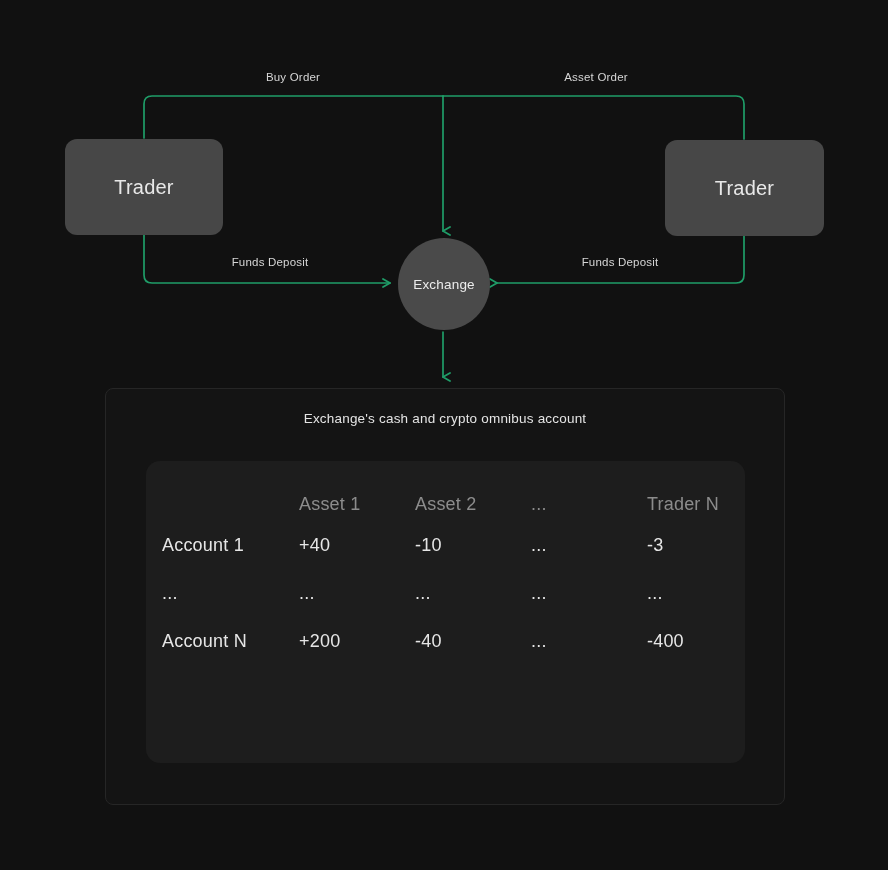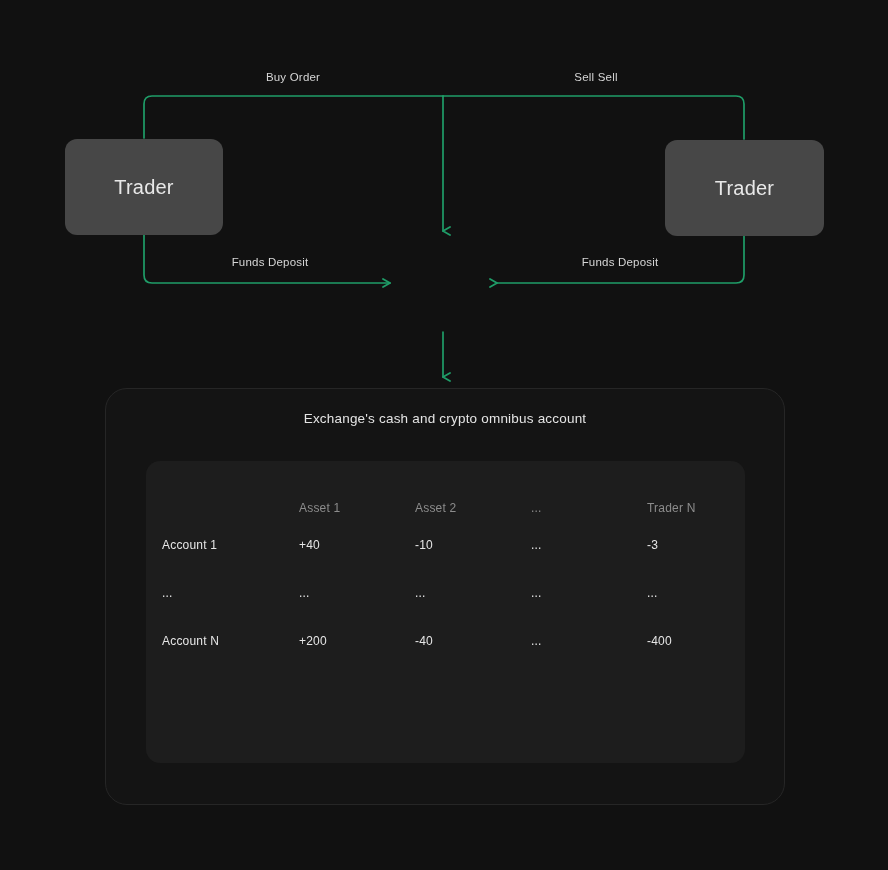--- a/index.html
+++ b/index.html
@@ -75,21 +75,21 @@
 
   
   #omnibus-panel {
     position: absolute;
     left: 105px;
     top: 388px;
     width: 680px;
     height: 417px;
     background: #141414;
     border: 1px solid #262626;
-    border-radius: 22px;
+    border-radius: 8px;
     box-sizing: border-box;
     padding-left: 42px;
   }
   #panel-title {
     position: absolute;
     top: 22px;
     left: 0;
     width: 100%;
     text-align: center;
     color: #e4e4e4;
@@ -110,21 +110,21 @@
 
   table.ledger {
     width: 100%;
     border-collapse: collapse;
     table-layout: fixed;
   }
   table.ledger th,
   table.ledger td {
     text-align: left;
     font-weight: normal;
-    font-size: 12px;
+    font-size: 18px;
     letter-spacing: .2px;
     padding: 0;
     height: 48px;
     vertical-align: middle;
   }
   table.ledger th { color: #8c8c8c; }
   table.ledger td { color: #e6e6e6; }
   table.ledger th.c0, table.ledger td.c0 { width: 137px; padding-left: 16px; }
   table.ledger th.c1, table.ledger td.c1 { width: 116px; }
   table.ledger th.c2, table.ledger td.c2 { width: 116px; }
@@ -168,23 +168,26 @@
   </svg>
 
   <div class="node-box" id="trader-left">
     <span>Trader</span>
   </div>
 
   <div class="node-box" id="trader-right">
     <span>Trader</span>
   </div>
 
+  <div id="exchange-node">
+    <span>Exchange</span>
+  </div>
 
   <div class="edge-label" id="label-buy">Buy Order</div>
-  <div class="edge-label" id="label-sell">Sell Sell</div>
+  <div class="edge-label" id="label-sell">Asset Order</div>
   <div class="edge-label" id="label-funds-left">Funds Deposit</div>
   <div class="edge-label" id="label-funds-right">Funds Deposit</div>
 
   <div id="omnibus-panel">
     <div id="panel-title">Exchange's cash and crypto omnibus account</div>
 
     <div id="ledger-card">
       <table class="ledger">
         <thead>
           <tr>

